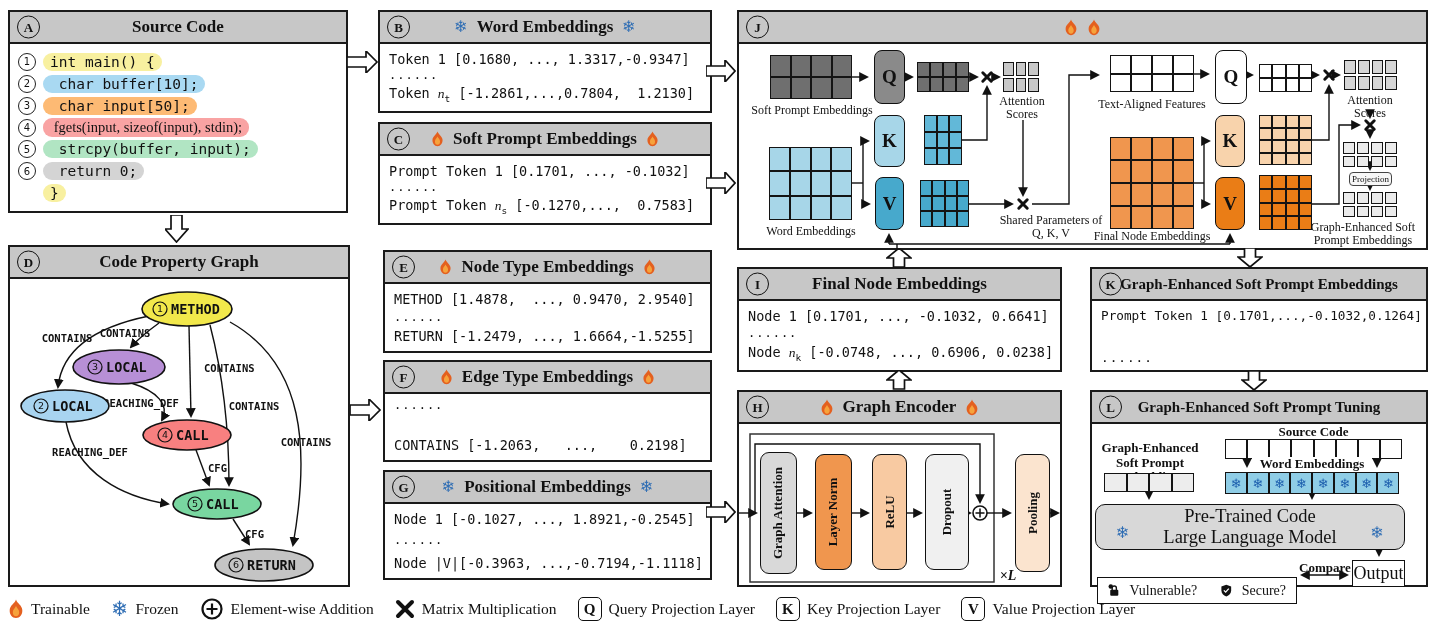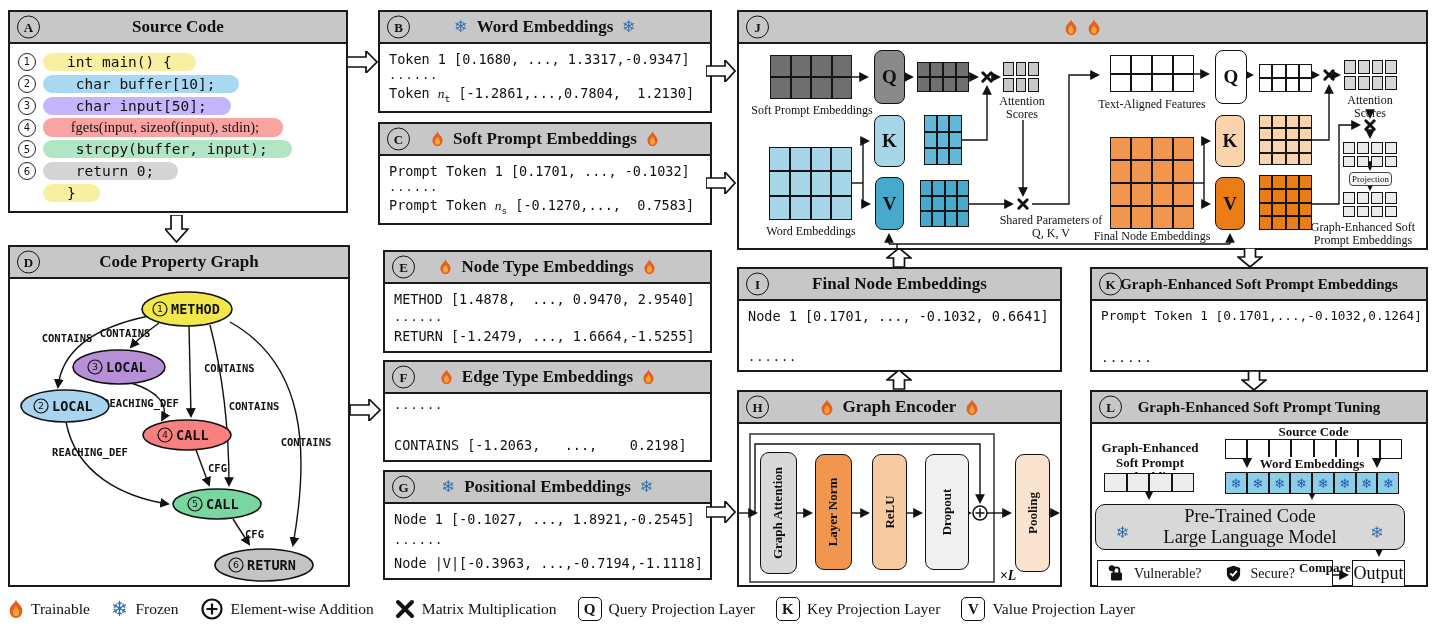--- a/index.html
+++ b/index.html
@@ -20,22 +20,22 @@
   .erow i{font-style:italic;font-family:"Liberation Serif",serif;font-size:13.5px;}
   .erow sub{font-size:9.5px;}
   .dots{font-size:12px;letter-spacing:1px;line-height:0.8;}
   .rows13 .erow{font-size:12.7px;}
   
   .abody{height:calc(100% - 32px);box-sizing:border-box;padding:7px 8px;display:flex;flex-direction:column;justify-content:space-between;}
   .aline{display:flex;align-items:center;gap:7px;height:22px;font-family:"DejaVu Sans Mono",monospace;font-size:14.5px;}
   .cnum{flex:0 0 16px;width:16px;height:16px;border:1.2px solid #222;border-radius:50%;display:flex;align-items:center;
         justify-content:center;font-size:10px;font-family:"DejaVu Sans",sans-serif;}
   .cnum:empty{visibility:hidden;}
-  .pill{border-radius:9px;padding:1px 24px;white-space:pre;}
-  .hl-yellow{background:#f8f0a0;} .hl-blue{background:#a9d9f2;} .hl-purple{background:#c4b5fd;}
+  .pill{border-radius:9px;padding:1px 7px;white-space:pre;}
+  .hl-yellow{background:#f8f0a0;} .hl-blue{background:#a9d9f2;} .hl-purple{background:#fdba74;}
   .hl-red{background:#f9a3a3;font-family:Liberation Serif, serif;} .hl-green{background:#b1e5c3;} .hl-gray{background:#d4d4d4;}
   
   .grid{position:absolute;display:grid;box-sizing:border-box;}
   .grid i{border:1px solid #141414;background:var(--cf,#fff);display:flex;align-items:center;justify-content:center;
           font-style:normal;box-sizing:border-box;min-width:0;min-height:0;}
   .grid.snowcells i{color:#1d5fae;font-size:13px;font-family:"DejaVu Sans",sans-serif;}
   
   .qkv{position:absolute;border:1.8px solid #111;border-radius:8px;display:flex;align-items:center;justify-content:center;
        font-weight:bold;font-size:19px;box-sizing:border-box;background:var(--cf,#fff);}
   .vbox{position:absolute;border:1.6px solid #111;border-radius:9px;display:flex;align-items:center;justify-content:center;
@@ -508,20 +508,21 @@
   </section>
 
   <section class="panel" style="left:737px;top:267px;width:325px;height:105px">
     <header class="phead">
       <span class="badge">I</span>
       <span>Final Node Embeddings</span>
     </header>
     <div class="rows">
       <div class="erow">Node 1 [0.1701, ..., -0.1032, 0.6641]</div>
       <div class="erow dots">......</div>
+      <div class="erow"><span>Node </span><i>n</i><sub>k</sub><span> [-0.0748, ..., 0.6906, 0.0238]</span></div>
     </div>
   </section>
 
   <section class="panel" style="left:1090px;top:267px;width:338px;height:105px">
     <header class="phead small">
       <span class="badge">K</span>
       <span>Graph-Enhanced Soft Prompt Embeddings</span>
     </header>
     <div class="rows rows13">
       <div class="erow">Prompt Token 1 [0.1701,...,-0.1032,0.1264]</div>
@@ -621,21 +622,21 @@
           <i></i>
           <i></i>
           <i></i>
         </div>
       <div class="llm" style="left:3px;top:80px;width:310px;height:46px">
         <div>Pre-Trained Code</div>
         <div>Large Language Model</div>
         <span class="snow" style="position:absolute;left:20px;bottom:8px">❄</span>
         <span class="snow" style="position:absolute;right:20px;bottom:8px">❄</span>
       </div>
-      <div class="ansbox" style="left:5px;top:136px;width:236px;height:27px">
+      <div class="ansbox" style="left:5px;top:153px;width:200px;height:27px">
         <svg width="17" height="17" viewBox="0 0 18 18">
           <path d="M6,9 V5.5 A3,3 0 0 1 12,5.5 V9" fill="none" stroke="#111" stroke-width="2"></path>
           <rect x="3.2" y="8" width="11.6" height="8.5" rx="1.5" fill="#111"></rect>
           <circle cx="4" cy="3.4" r="3.2" fill="#111"></circle>
           <text x="4" y="5.6" text-anchor="middle" font-size="5.5" fill="#fff" font-weight="bold">!</text>
         </svg>
         <span>Vulnerable?</span>
         <svg width="17" height="17" viewBox="0 0 18 18" style="margin-left:14px">
           <path d="M9,0.7 L16,3.3 V9 C16,13.4 13,16.2 9,17.6 C5,16.2 2,13.4 2,9 V3.3 Z" fill="#111"></path>
           <path d="M5.6,8.8 L8.1,11.3 L12.6,6.3" fill="none" stroke="#fff" stroke-width="1.9"></path>

